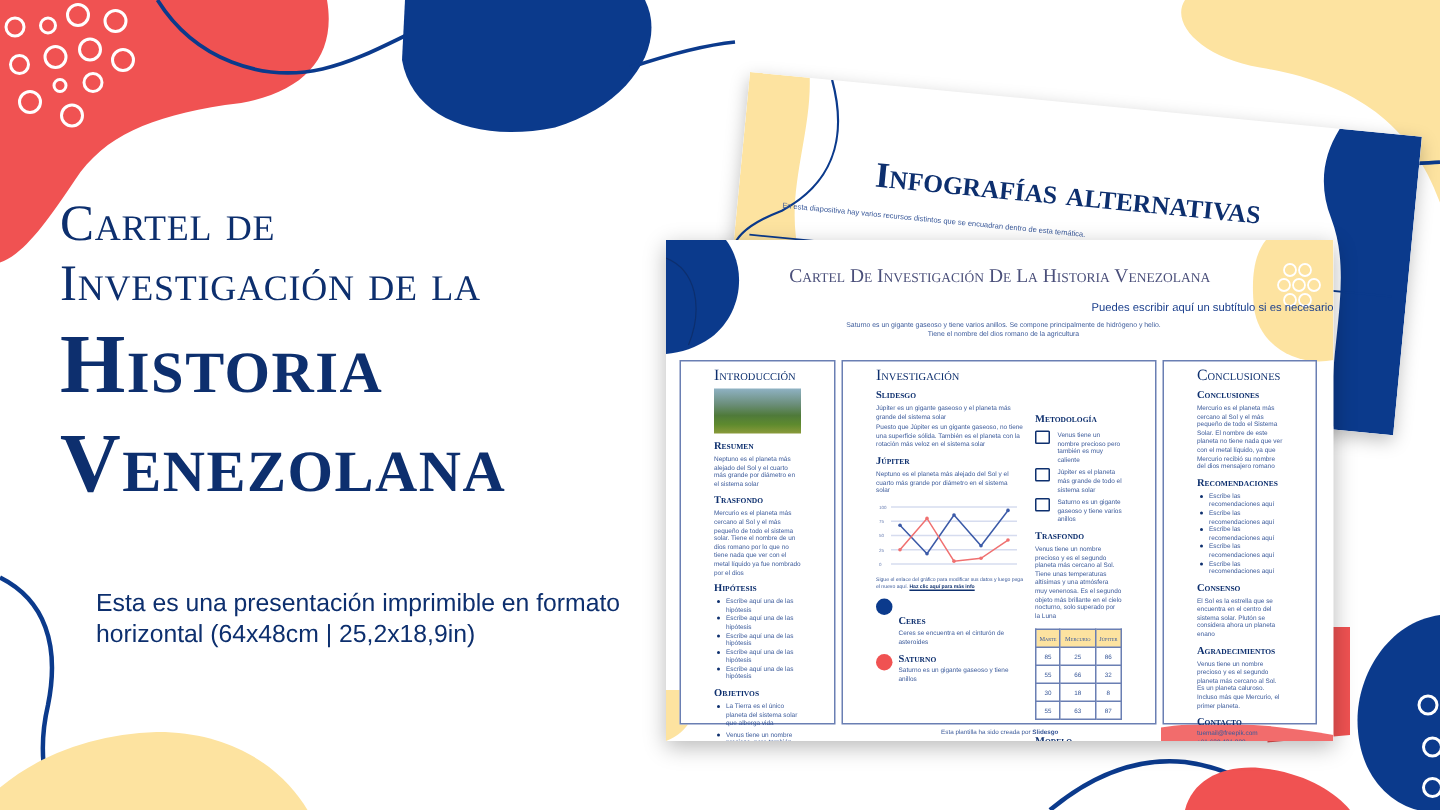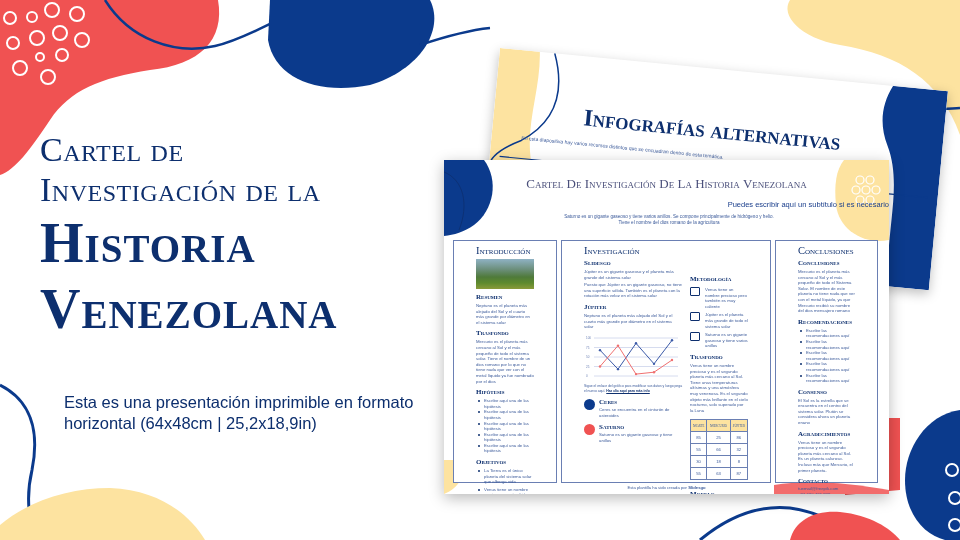--- a/index.html
+++ b/index.html
@@ -172,21 +172,21 @@
             <circle cx="70" cy="38.2" r="1.2" fill="#f07070"></circle>
             <circle cx="88" cy="26.04" r="1.2" fill="#f07070"></circle>
           </svg>
         <div class="p" style="font-size:3.4px;line-height:4.4px">
           <span>Sigue el enlace del gráfico para modificar sus datos y luego pega el nuevo aquí.</span>
           <span style="text-decoration:underline;font-weight:bold;color:#0d2f6e">Haz clic aquí para más info</span>
         </div>
         <div class="leg">
           <span class="dot" style="background:#0b3a8c"></span>
           <div>
-              <div class="h3" style="margin-top:0">Ceres</div>
+              <div class="h3" style="margin-top:12px">Ceres</div>
           <div>Ceres se encuentra en el cinturón de asteroides</div>
             </div>
         </div>
         <div class="leg">
           <span class="dot" style="background:#f05252"></span>
           <div>
               <div class="h3" style="margin-top:0">Saturno</div>
           <div>Saturno es un gigante gaseoso y tiene anillos</div>
             </div>
         </div>

